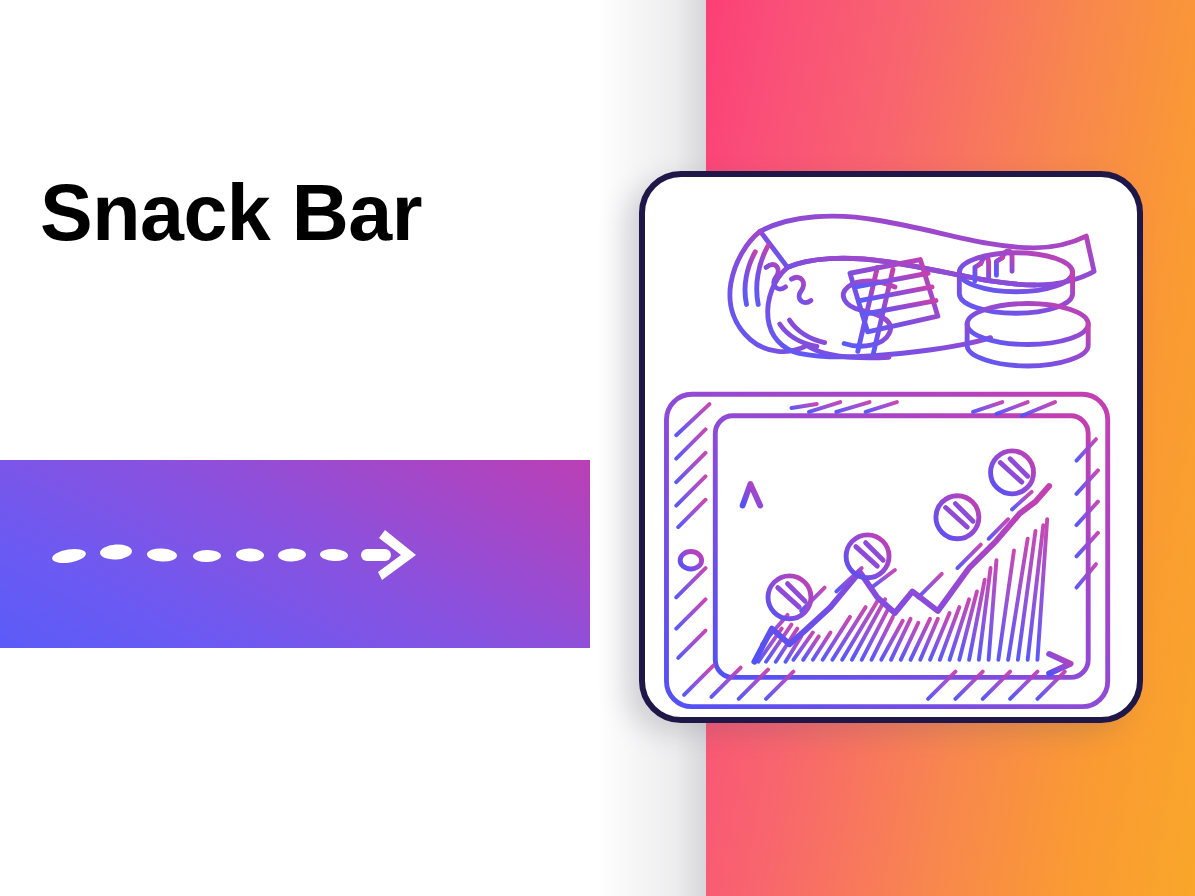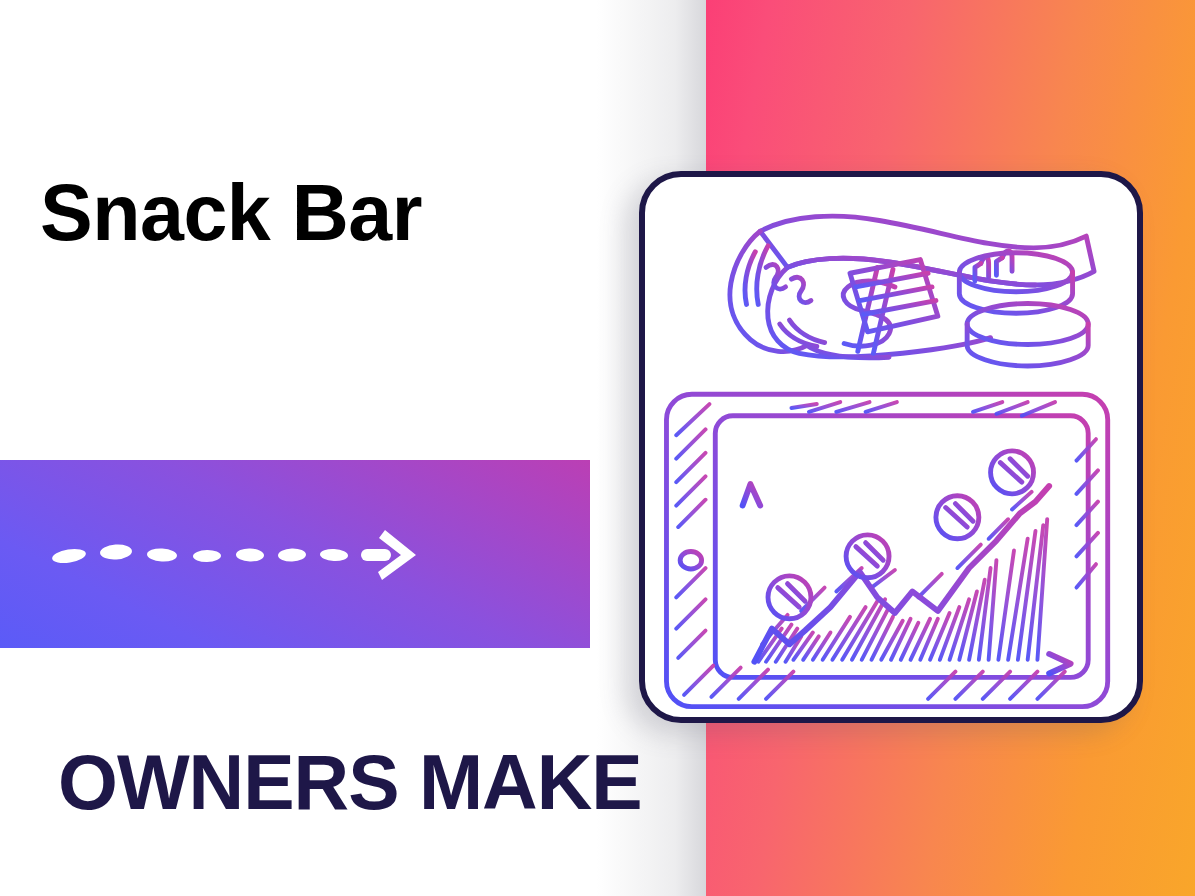--- a/index.html
+++ b/index.html
@@ -139,21 +139,20 @@
       <ellipse cx="198" cy="35" rx="14" ry="6.5" transform="rotate(2 198 35)"></ellipse>
       <ellipse cx="240" cy="35" rx="14" ry="6.5" transform="rotate(-2 240 35)"></ellipse>
       <ellipse cx="282" cy="35" rx="14" ry="6" transform="rotate(3 282 35)"></ellipse>
       <rect x="309" y="29" width="30" height="12" rx="6"></rect>
       <path d="M333 10 L364 35 L330 60 L326 52 L349 35 L327 18 Z"></path>
     </g>
   </svg>
 
   <div class="title">Snack Bar</div>
 
-  <div class="subtitle">OWNERS MAKE</div>
 
   <div class="card">
     <svg class="card-illustration" viewBox="0 0 504 552">
       <defs>
         <linearGradient id="sk" x1="0" y1="1" x2="1" y2="0">
           <stop offset="0%" stop-color="#5A5BF8"></stop>
           <stop offset="35%" stop-color="#7A4FE2"></stop>
           <stop offset="70%" stop-color="#A247C8"></stop>
           <stop offset="100%" stop-color="#C840AC"></stop>
         </linearGradient>

